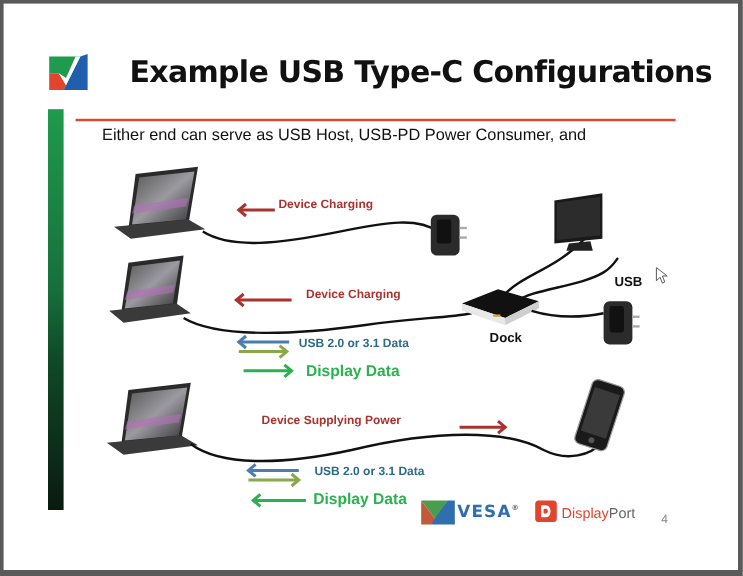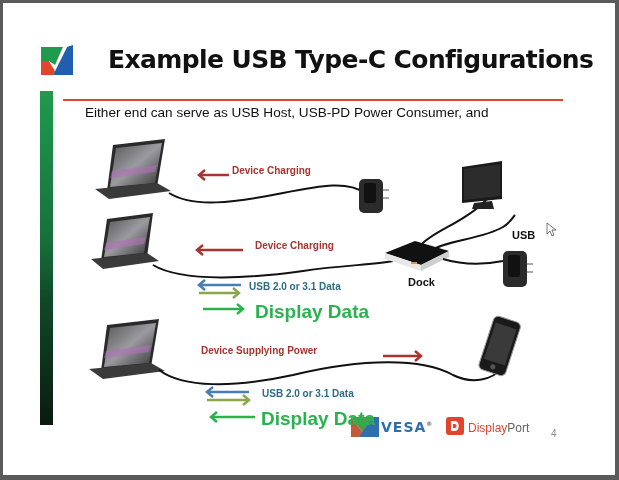--- a/index.html
+++ b/index.html
@@ -6,21 +6,21 @@
   body{width:619px;height:480px;background:#5a5a5a;position:relative;overflow:hidden;font-family:"Liberation Sans",sans-serif;}
   .slide{position:absolute;left:3px;top:3px;width:612px;height:472px;background:#fff;overflow:hidden;}
   .abs{position:absolute;}
   .title{left:105px;top:42px;font-family:"DejaVu Sans",sans-serif;font-size:25px;font-weight:bold;color:#111;letter-spacing:-0.6px;white-space:nowrap;}
   .logo{left:36px;top:40px;width:36px;height:36px;}
   .greenbar{left:37px;top:88px;width:13px;height:334px;background:linear-gradient(#1f9a4e 0%,#176f3b 45%,#0f4a27 62%,#0a1a10 100%);}
   .redline{left:60px;top:96px;width:500px;height:2px;background:#e2452e;}
   .subtitle{left:82px;top:101px;font-size:13.6px;font-weight:normal;color:#111;line-height:17px;white-space:nowrap;}
   .lbl-red{color:#a8332f;font-weight:bold;font-size:10px;white-space:nowrap;}
   .lbl-blue{color:#2d6c85;font-weight:bold;font-size:10px;white-space:nowrap;}
-  .lbl-green{color:#2ab24f;font-weight:bold;font-size:19px;white-space:nowrap;}
+  .lbl-green{color:#2ab24f;font-weight:bold;font-size:13px;white-space:nowrap;}
   .lbl-black{color:#111;font-weight:bold;font-size:11px;white-space:nowrap;}
   .pagenum{color:#888;font-size:10px;}
   svg{overflow:visible;}
 </style>
 </head>
 <body>
 
 <div class="slide">
 
   <svg class="abs logo" viewBox="0 0 36 36">
@@ -169,21 +169,21 @@
   </svg>
 
   <div class="abs lbl-red" style="left:229px;top:162px;">Device Charging</div>
 
   <div class="abs lbl-red" style="left:252px;top:237px;">Device Charging</div>
   <div class="abs lbl-blue" style="left:246px;top:278px;">USB 2.0 or 3.1 Data</div>
   <div class="abs lbl-green" style="left:252px;top:298px;">Display Data</div>
   <div class="abs lbl-black" style="left:405px;top:273px;">Dock</div>
   <div class="abs lbl-black" style="left:509px;top:206px;margin-top:20px;">USB</div>
 
-  <div class="abs lbl-red" style="left:198px;top:342px;text-align:center;">Device Supplying Power</div>
+  <div class="abs lbl-red" style="left:215px;top:342px;text-align:center;">Device Supplying Power</div>
   <div class="abs lbl-blue" style="left:259px;top:385px;">USB 2.0 or 3.1 Data</div>
   <div class="abs lbl-green" style="left:258px;top:405px;">Display Data</div>
 
   <div class="abs" style="left:378px;top:416px;font-family:'DejaVu Sans',sans-serif;font-weight:bold;font-size:14px;color:#2f6fb0;letter-spacing:1px;">
     <span>VESA</span><sup style="font-size:6px;color:#666;">®</sup>
   </div>
 
   <div class="abs" style="left:465px;top:418px;font-weight:normal;font-size:12px;">
     <span style="color:#e2452e;">Display</span><span style="color:#666;">Port</span>
   </div>

